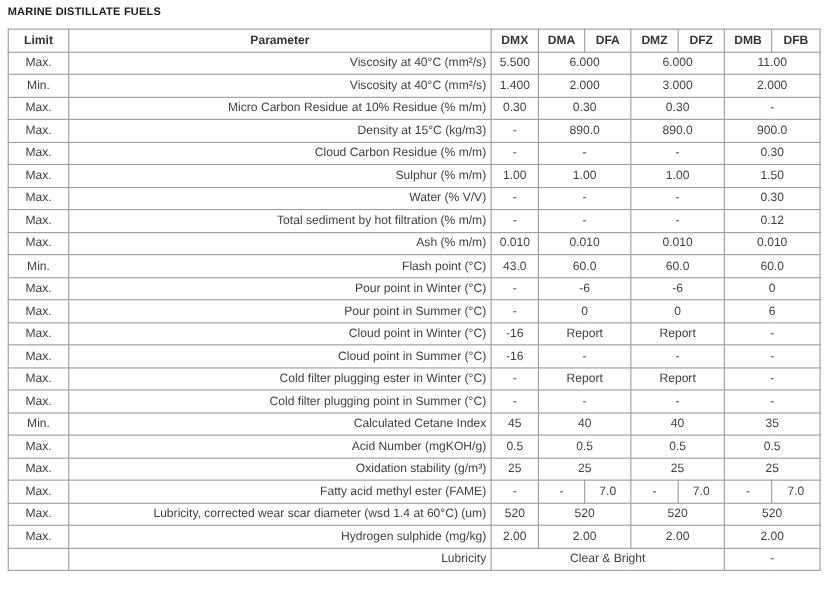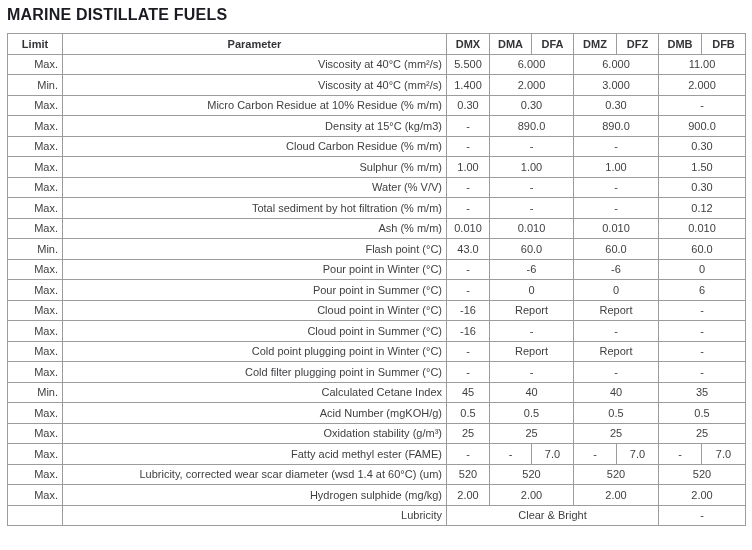--- a/index.html
+++ b/index.html
@@ -11,21 +11,21 @@
   *{box-sizing:border-box;}
   html,body{margin:0;padding:0;}
   body{
     width:752px;height:550px;
     background:var(--bg-color);
     font-family:"Liberation Sans", sans-serif;
     color:var(--text-color);
     padding:4px 7px 0 7px;
   }
   .page-title{
-    font-size:16px;
+    font-size:10px;
     font-weight:bold;
     color:var(--title-color);
     letter-spacing:.2px;
     margin:2px 0 9px 0;
   }
   table.spec{
     border-collapse:collapse;
     table-layout:fixed;
     width:738px;
   }
@@ -39,21 +39,21 @@
     white-space:nowrap;
   }
   table.spec th{
     font-weight:bold;
     color:#343438;
     text-align:center;
   }
   th.limit-h, th.param-h{text-align:left;}
   th.limit-h{padding-left:7px;}
   th.param-h{padding-left:8px;}
-  td.limit{text-align:right;padding-left:7px;margin-top:34px;}
+  td.limit{text-align:center;padding-left:7px;margin-top:34px;}
   td.param{text-align:right;padding-left:8px;}
   td.val{text-align:center;}
 </style>
 </head>
 <body>
 
 <div class="page-title">MARINE DISTILLATE FUELS</div>
 
 <table class="spec">
   <colgroup>
@@ -188,21 +188,21 @@
       <tr>
         <td class="limit">Max.</td>
         <td class="param">Cloud point in Summer (°C)</td>
         <td class="val" colspan="1">-16</td>
         <td class="val" colspan="2">-</td>
         <td class="val" colspan="2">-</td>
         <td class="val" colspan="2">-</td>
       </tr>
       <tr>
         <td class="limit">Max.</td>
-        <td class="param">Cold point plugging point in Winter (°C)</td>
+        <td class="param">Cold filter plugging ester in Winter (°C)</td>
         <td class="val" colspan="1">-</td>
         <td class="val" colspan="2">Report</td>
         <td class="val" colspan="2">Report</td>
         <td class="val" colspan="2">-</td>
       </tr>
       <tr>
         <td class="limit">Max.</td>
         <td class="param">Cold filter plugging point in Summer (°C)</td>
         <td class="val" colspan="1">-</td>
         <td class="val" colspan="2">-</td>

